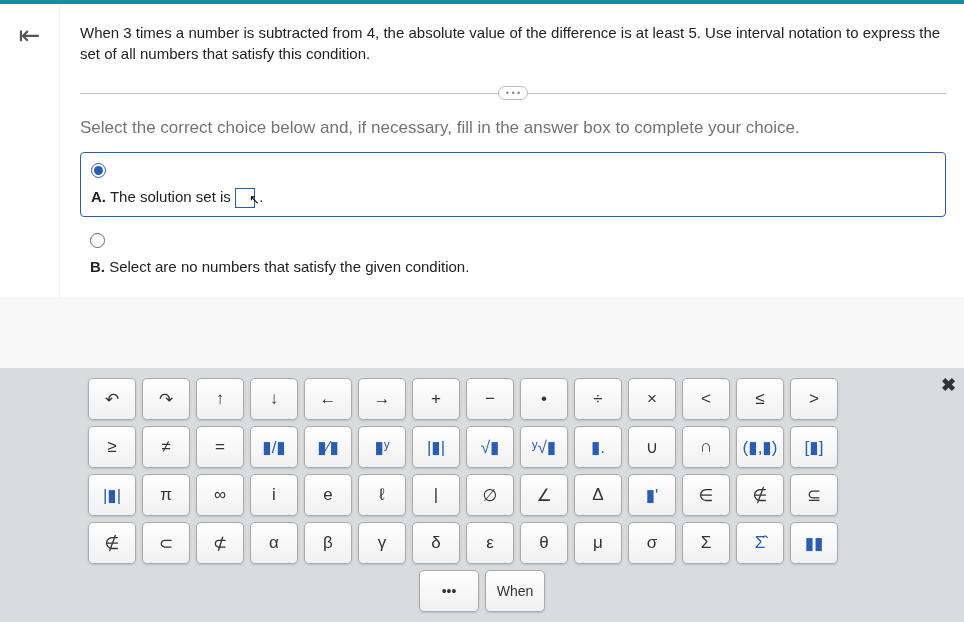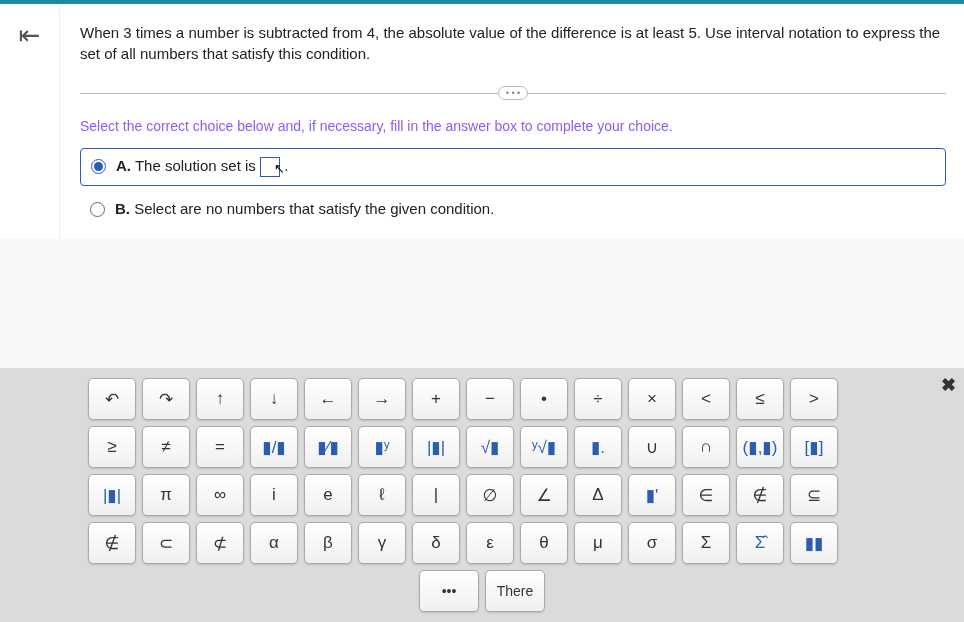--- a/index.html
+++ b/index.html
@@ -42,28 +42,29 @@
       position: absolute;
       left: 50%; transform: translateX(-50%);
       top: 0;
       background: #fff;
       border: 1px solid #bbb;
       border-radius: 8px;
       width: 30px; height: 14px;
       font-size: 9px; color: #888;
       display: flex; align-items: center; justify-content: center;
     }
-    .instruction { font-size: 14px; color: #8b5cf6; margin-bottom: 14px; }
+    .instruction { font-size: 17px; color: #737373; margin-bottom: 14px; }
     .choice {
       padding: 8px 10px;
       border-radius: 4px;
       margin-bottom: 6px;
       display: flex;
       align-items: flex-start;
       gap: 10px;
+      flex-direction: column;
     }
     .choice.selected {
       border: 1.5px solid #2a5db0;
     }
     .radio {
       width: 15px; height: 15px; border-radius: 50%;
       border: 1.5px solid #666; margin-top: 2px;
       flex-shrink: 0;
       position: relative;
     }
@@ -238,15 +239,15 @@
         <div class="kb-key">θ</div>
         <div class="kb-key">μ</div>
         <div class="kb-key">σ</div>
         <div class="kb-key">Σ</div>
         <div class="kb-key blue">Σ̂</div>
         <div class="kb-key blue">▮▮</div>
       </div>
     </div>
   <div class="kb-footer">
     <div class="kb-key">•••</div>
-    <div class="kb-key">There</div>
+    <div class="kb-key">When</div>
   </div>
 </div>
 
 </body></html>

